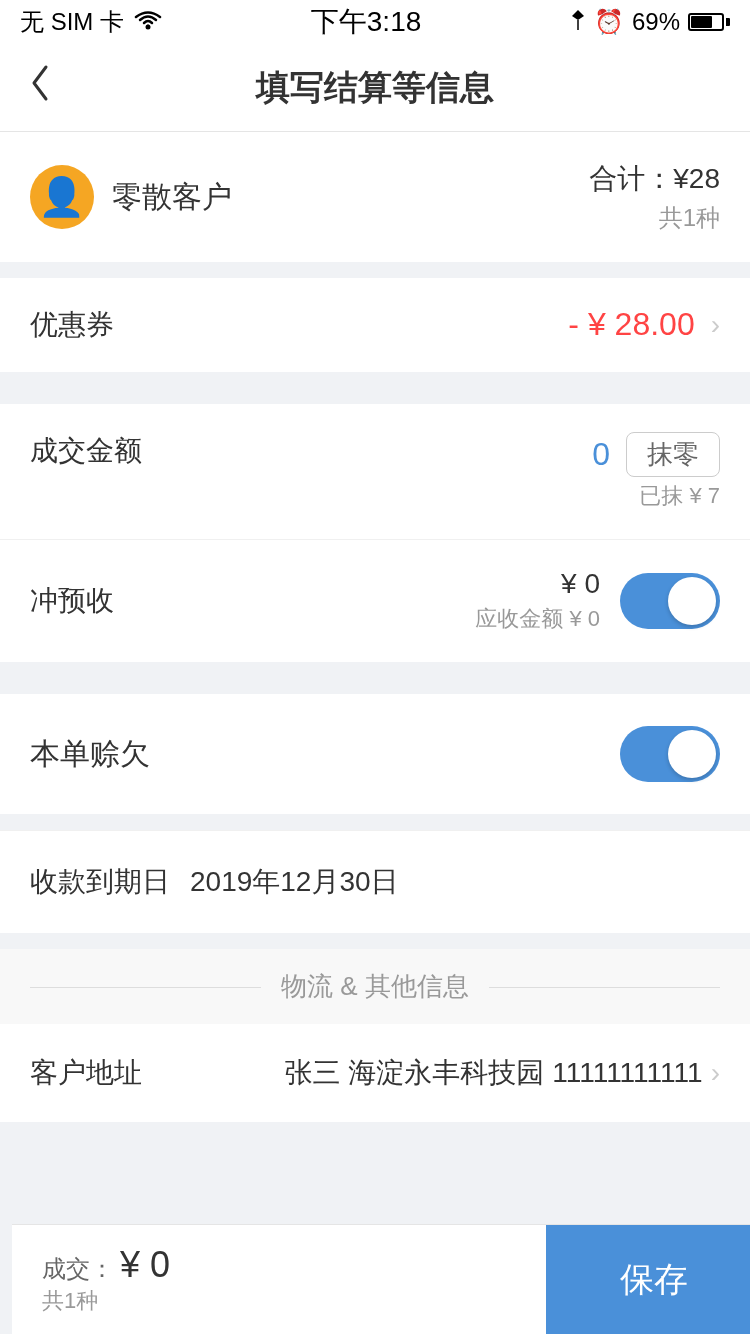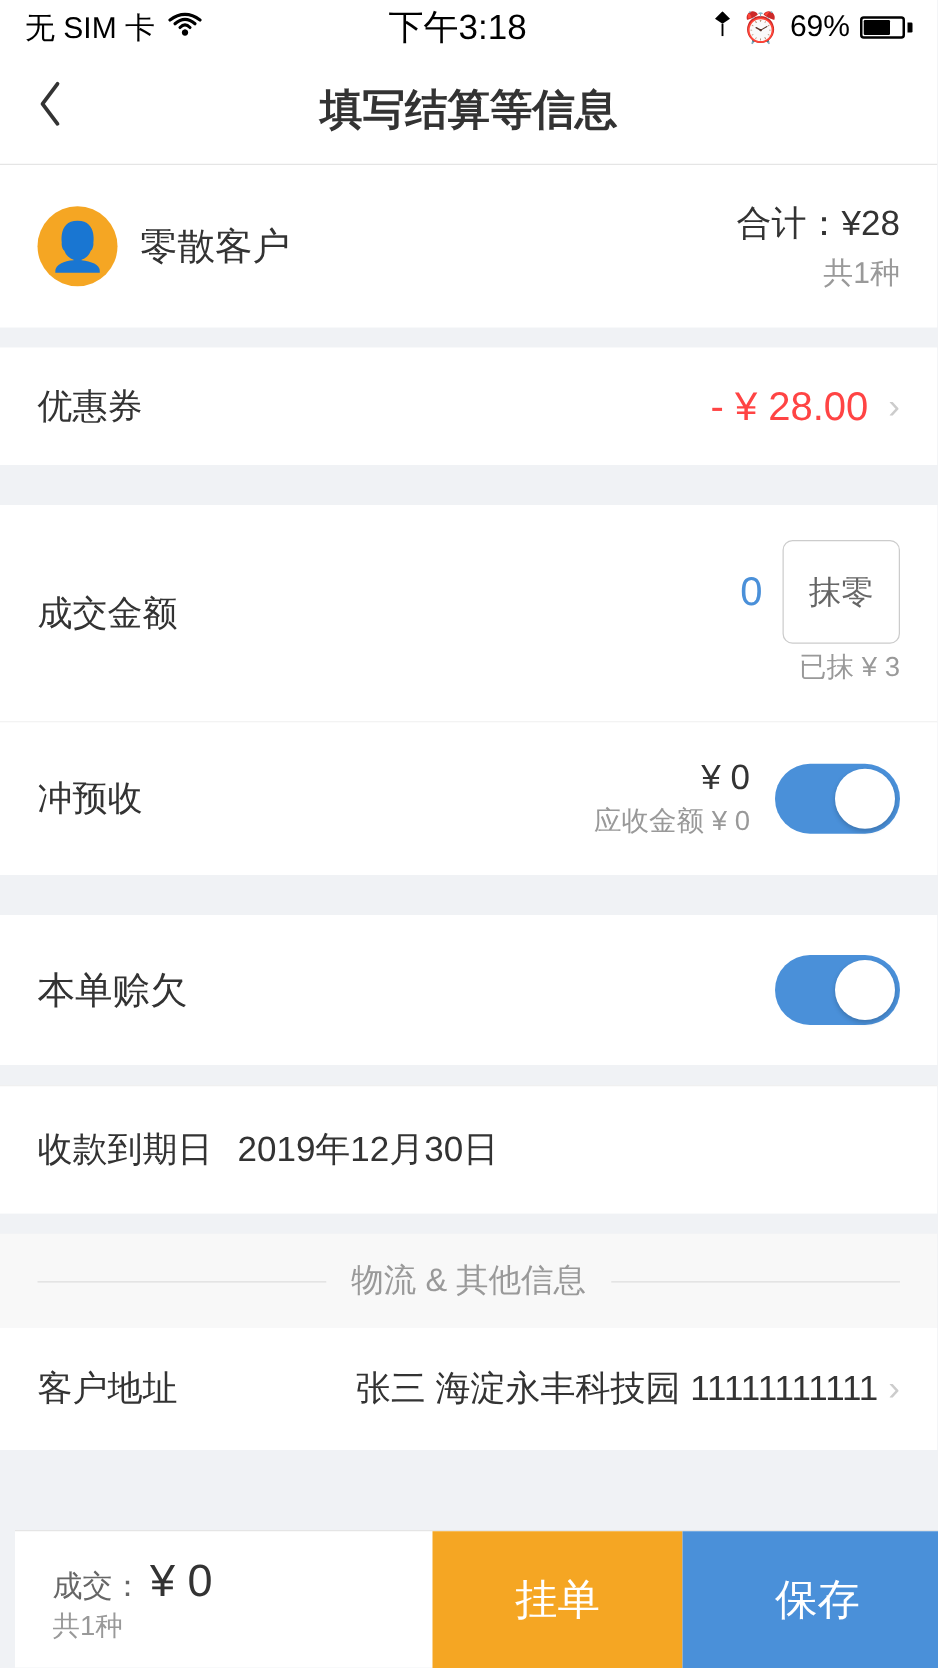--- a/index.html
+++ b/index.html
@@ -81,21 +81,20 @@
     .customer-name { font-size: 30px; color: #333; font-weight: 400; }
     .customer-right { text-align: right; }
     .total-amount { font-size: 28px; color: #333; }
     .total-count { font-size: 24px; color: #999; margin-top: 4px; }
 
     
     .form-row {
       background: #fff;
       padding: 28px 30px;
       display: flex;
-      align-items: center;
       justify-content: space-between;
       border-bottom: 1px solid #f0f0f0;
       min-height: 90px;
     }
     .form-label { font-size: 28px; color: #333; }
     .form-right { display: flex; align-items: center; gap: 16px; text-align: right; margin-left: 32px; }
     .coupon-right { flex-direction: column; align-items: flex-end; }
     .coupon-discount { font-size: 32px; color: #ff4444; font-weight: 500; }
     .coupon-desc { font-size: 22px; color: #999; margin-top: 4px; }
     .chevron-right { font-size: 28px; color: #ccc; margin-left: 8px; }
@@ -104,21 +103,21 @@
     .amount-input {
       font-size: 32px;
       color: #4a90d9;
       font-weight: 500;
       min-width: 60px;
       text-align: right;
     }
     .round-zero-btn {
       border: 1px solid #ccc;
       border-radius: 8px;
-      padding: 23px 20px;
+      padding: 4px 20px;
       font-size: 26px;
       color: #666;
       background: #fff;
       cursor: pointer;
     }
     .already-rounded { font-size: 22px; color: #999; margin-top: 4px; }
 
     
     .prereceive-row {
       background: #fff;
@@ -371,21 +370,21 @@
 
   <div class="section-white">
     <div class="form-row">
       <span class="form-label">成交金额</span>
       <div class="form-right">
         <div style="text-align:right;">
           <div style="display:flex;align-items:center;gap:16px;">
             <span class="amount-input">0</span>
             <button class="round-zero-btn">抹零</button>
           </div>
-          <div class="already-rounded">已抹  ¥ 3</div>
+          <div class="already-rounded">已抹  ¥ 7</div>
         </div>
       </div>
     </div>
 
     <div class="prereceive-row">
       <span class="form-label">冲预收</span>
       <div class="prereceive-right">
         <div class="prereceive-amounts">
           <div class="prereceive-amount">¥ 0</div>
           <div class="receivable">应收金额 ¥ 0</div>
@@ -433,19 +432,16 @@
 </div>
 
 <div class="bottom-bar">
   <div class="bottom-summary">
     <div style="display:flex;align-items:baseline;gap:6px;">
       <span class="bottom-summary-title">成交：</span>
       <span class="bottom-summary-amount">¥ 0</span>
     </div>
     <div class="bottom-summary-count">共1种</div>
   </div>
-  <div class="btn-hold">
-    <span>挂单</span>
-  </div>
   <div class="btn-save">
     <span>保存</span>
   </div>
 </div>
 
 </body></html>

